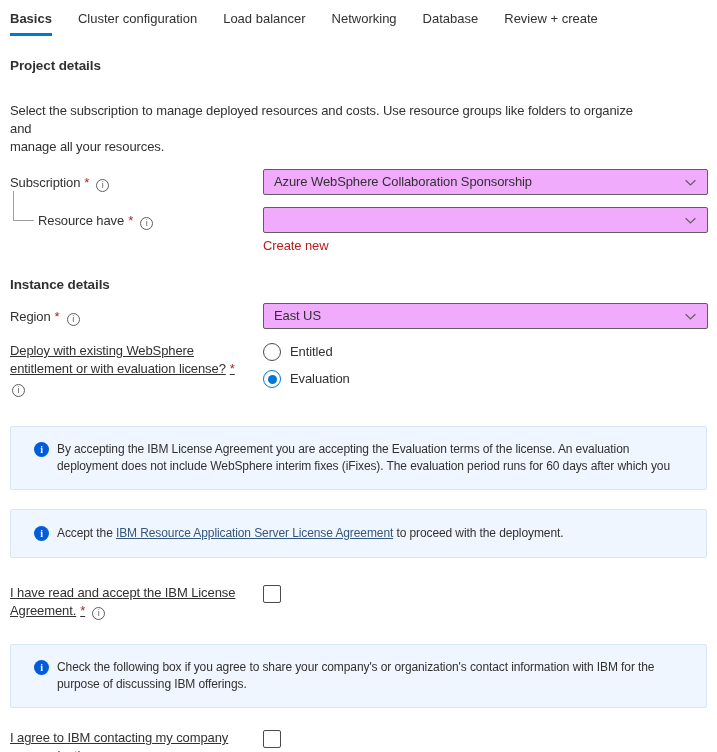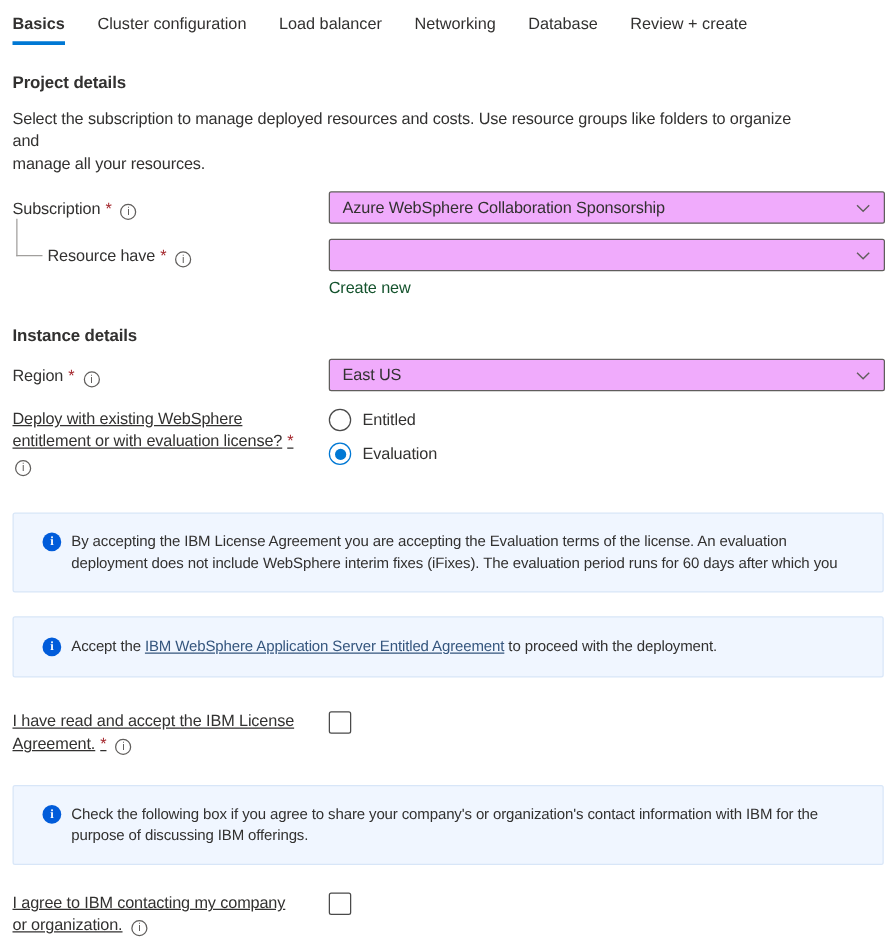--- a/index.html
+++ b/index.html
@@ -14,21 +14,21 @@
   
   .tabs { display:flex; gap:26px; align-items:flex-end; }
   .tab {
     background:none; border:none; font:inherit; color:#323130; cursor:pointer;
     line-height:18px; padding:0 0 5px 0; border-bottom:3px solid transparent;
   }
   .tab[data-active="true"] { font-weight:bold; border-bottom-color:#0078d4; }
 
   
   .section-heading { font-weight:bold; font-size:13.5px; line-height:18px; margin-top:21px; }
-  .para { margin-top:11px; }
+  .para { margin-top:27px; }
   .para .line { display:block; line-height:18px; }
 
   
   .row { display:grid; grid-template-columns:253px 445px; align-items:flex-start; }
   .row.sub { margin-top:13px; }
   .row.rg  { margin-top:12px; position:relative; }
   .row.region { margin-top:9px; }
   .row.deploy { margin-top:12px; }
   .label-cell { padding-top:5px; line-height:17px; }
   .row.deploy .label-cell, .chk-row .label-cell { padding-top:1px;text-decoration:underline; }
@@ -46,21 +46,21 @@
     border-left:1px solid #a19f9d; border-bottom:1px solid #a19f9d;
   }
   .row.rg .label-cell { padding-left:28px; }
 
   .dropdown {
     height:26px; border:1px solid #605e5c; border-radius:2px; background:#f0abfc;
     display:flex; align-items:center; padding:0 10px; cursor:pointer; justify-content:space-between;
   }
   .dd-text { line-height:24px; min-height:16px; white-space:nowrap; overflow:hidden; }
   .chevron { flex:0 0 auto; margin-left:8px; }
-  .create-new { display:inline-block; margin-top:5px; color:#14532d; text-decoration:none; line-height:16px; cursor:pointer; }
+  .create-new { display:inline-block; margin-top:5px; color:#b91c1c; text-decoration:none; line-height:16px; cursor:pointer; }
 
   
   .radio-group { display:flex; flex-direction:column; gap:9px; padding-top:2px; }
   .radio { display:flex; align-items:center; gap:9px; cursor:pointer; }
   .radio-outer {
     width:18px; height:18px; border-radius:50%; border:1px solid #4a4a4a; background:#fff;
     display:flex; align-items:center; justify-content:center; flex:0 0 auto;
   }
   .radio[data-selected="true"] .radio-outer { border-color:#0078d4; }
   .radio-dot { width:9px; height:9px; border-radius:50%; background:#0078d4; display:none; }
@@ -184,21 +184,21 @@
     <span class="ib-icon">i</span>
     <div class="ib-text">
       <span class="line">By accepting the IBM License Agreement you are accepting the Evaluation terms of the license. An evaluation</span>
       <span class="line">deployment does not include WebSphere interim fixes (iFixes). The evaluation period runs for 60 days after which you</span>
     </div>
   </div>
 
   <div class="info-box b2">
     <span class="ib-icon">i</span>
     <div class="ib-text">
-      <span class="line"><span>Accept the </span><a class="agreement-link">IBM WebSphere Application Server Entitled Agreement</a><span> to proceed with the deployment.</span></span>
+      <span class="line"><span>Accept the </span><a class="agreement-link">IBM Resource Application Server License Agreement</a><span> to proceed with the deployment.</span></span>
     </div>
   </div>
 
   <div class="chk-row c1">
     <div class="label-cell">
       <span class="lbl-line">I have read and accept the IBM License</span>
       <span class="lbl-line"><span>Agreement.</span><span class="req">*</span><span class="info-i">i</span></span>
     </div>
     <div class="field-cell">
       <div class="checkbox" data-checked="false"></div>

